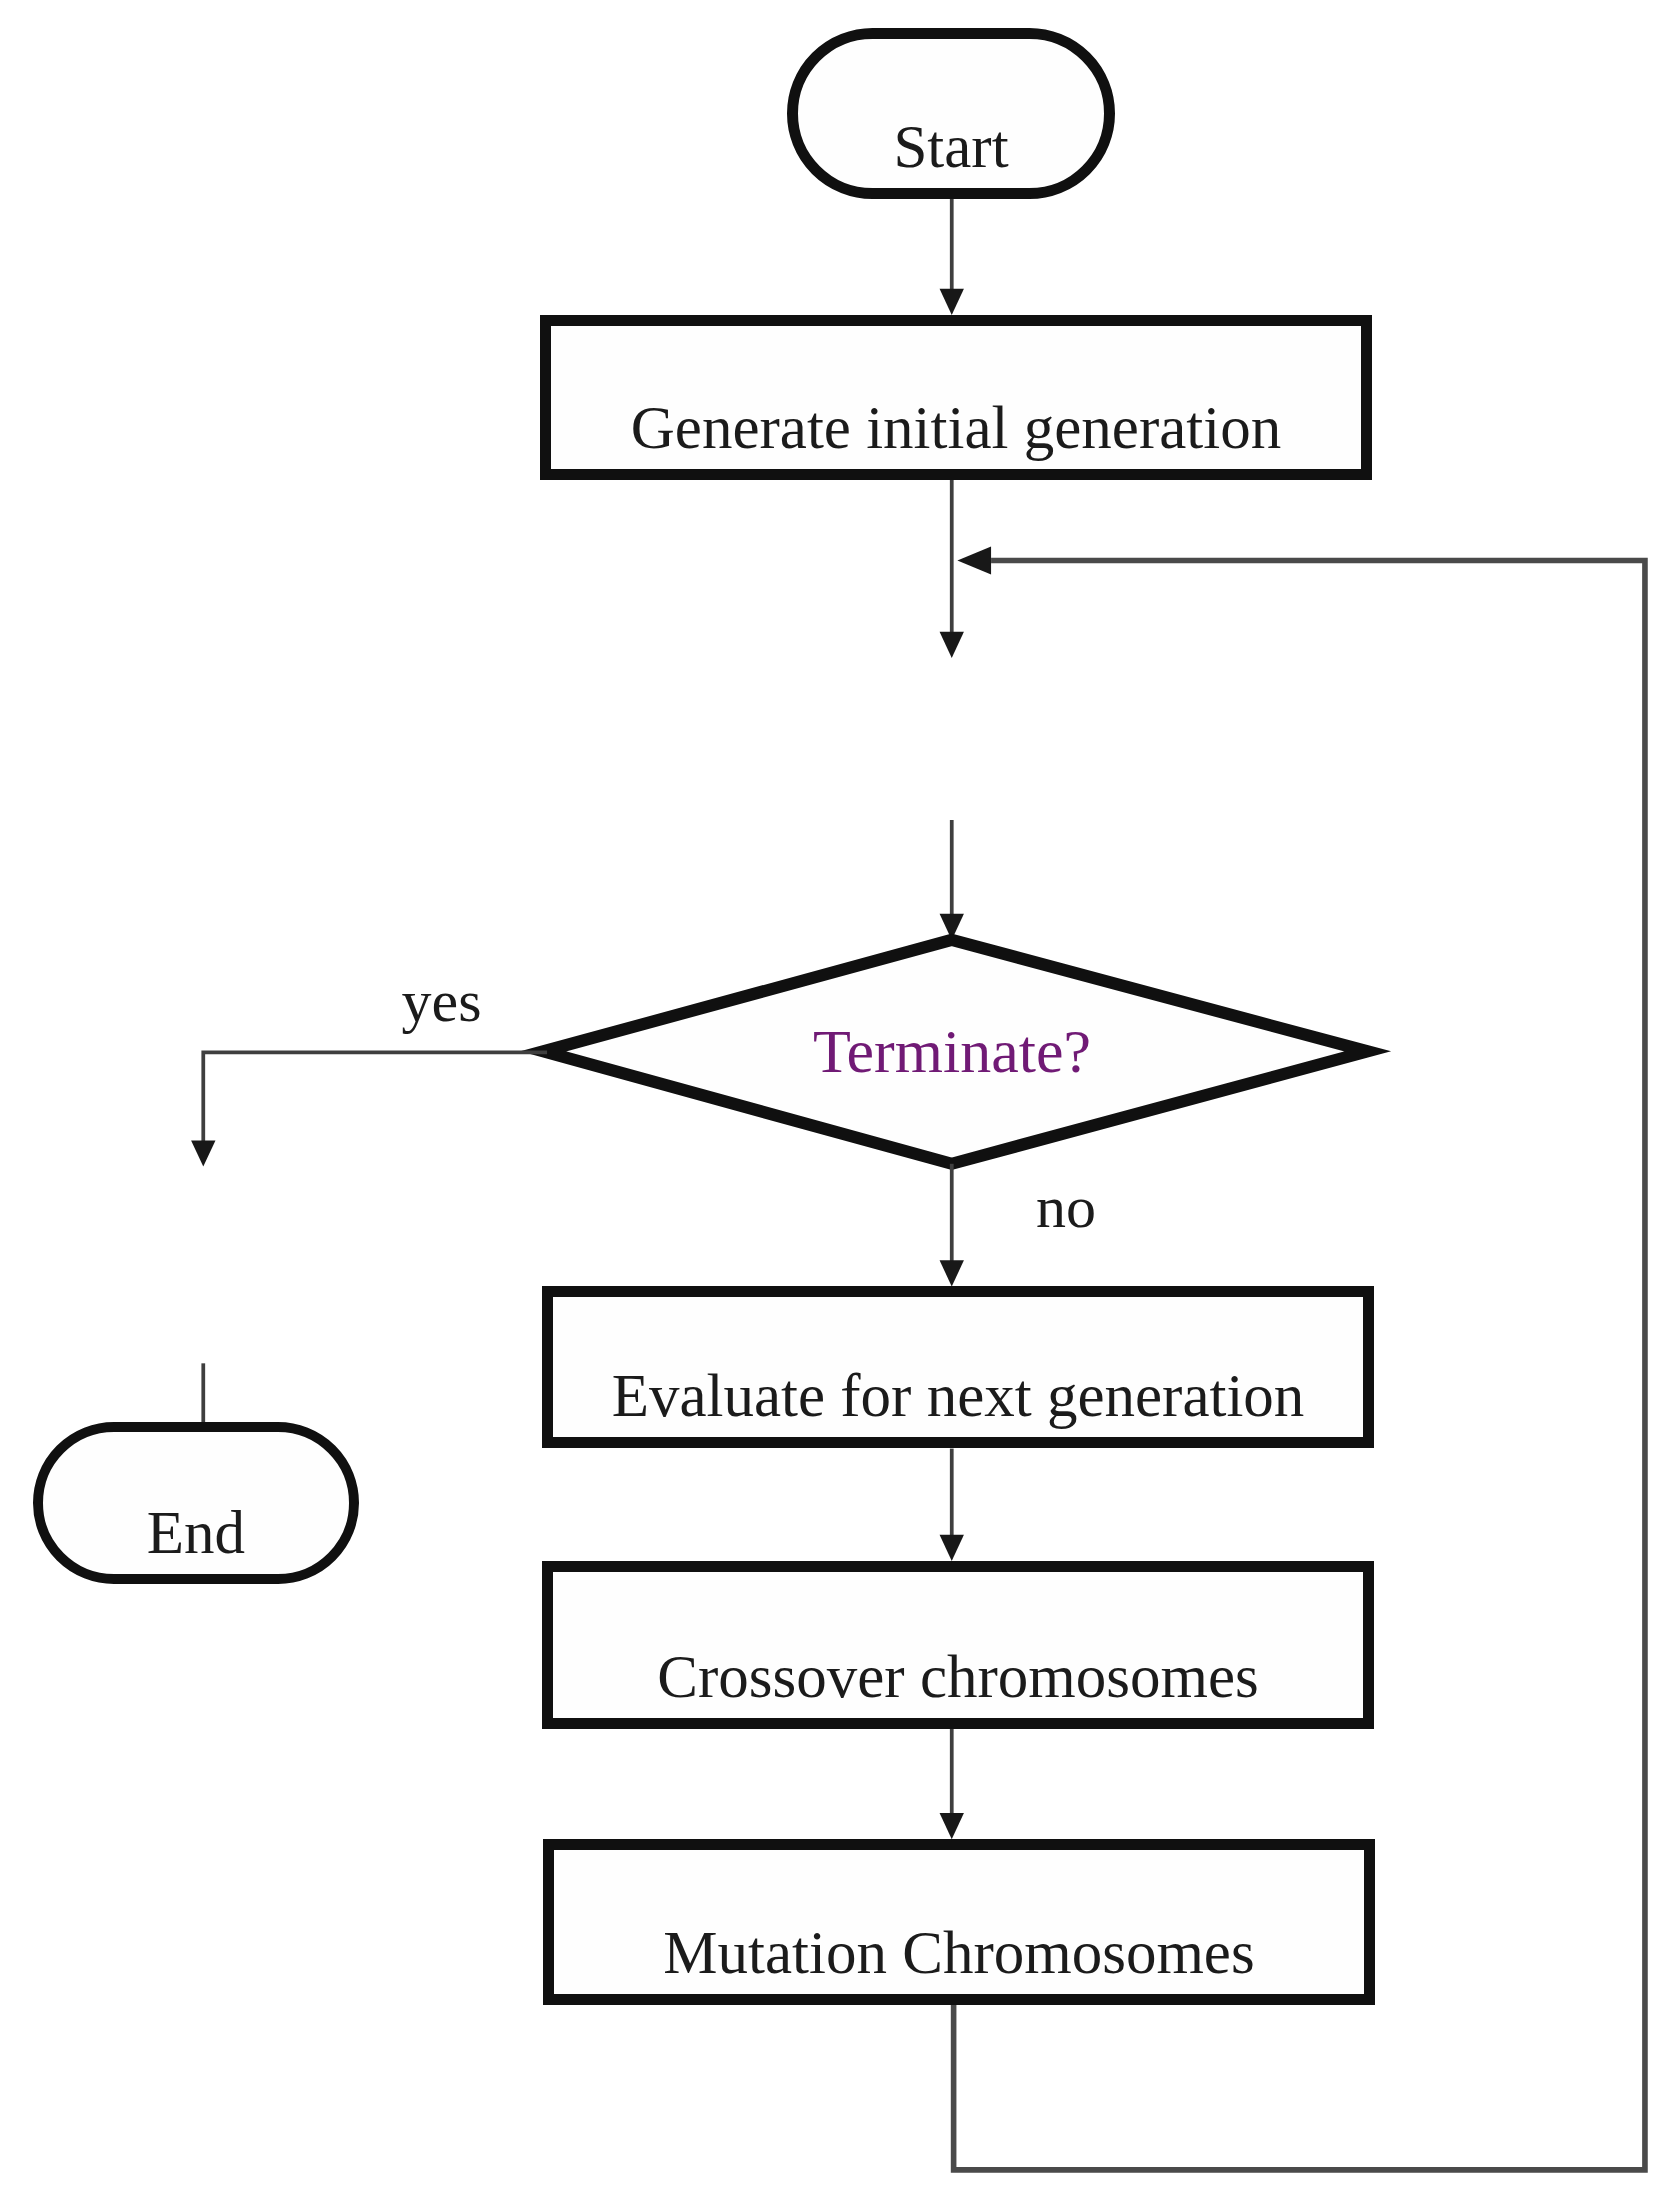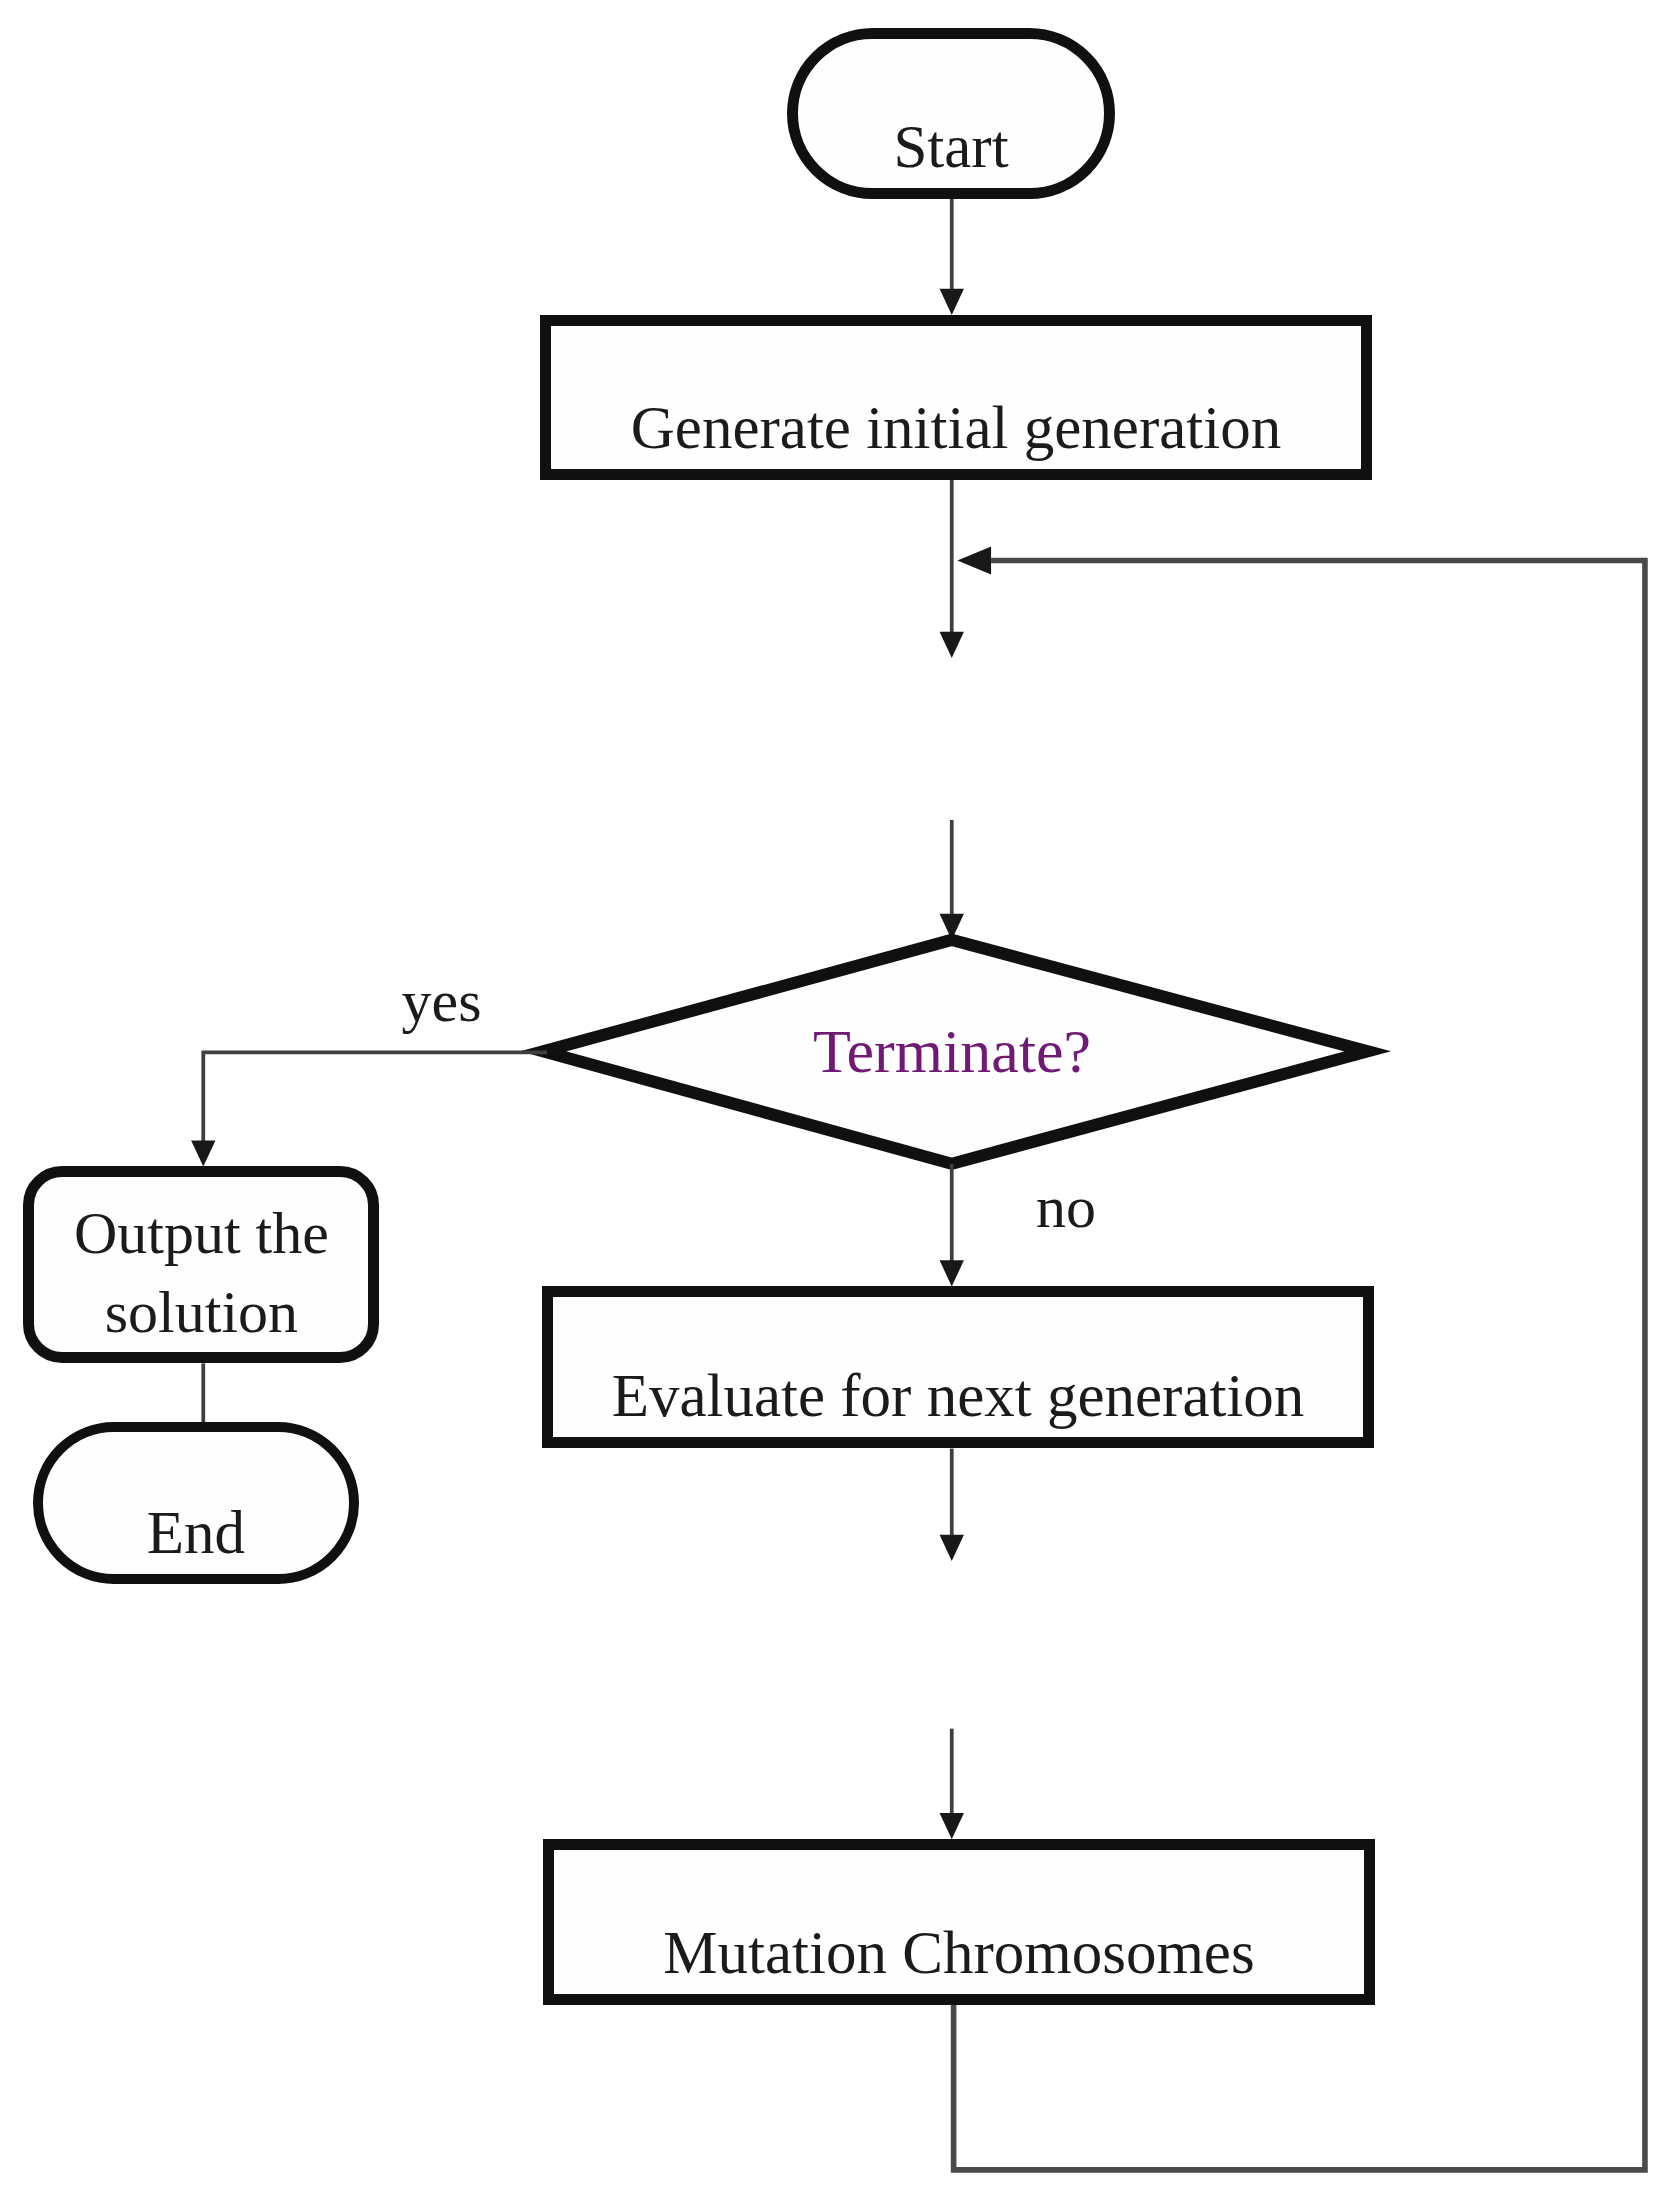--- a/index.html
+++ b/index.html
@@ -103,32 +103,32 @@
 
   <div class="node process" style="left:540px; top:315px; width:832px; height:165px;">
     <span>Generate initial generation</span>
   </div>
 
 
   <div class="decision-label" style="left:671px; top:1004px; width:562px; height:94px;">
     <span>Terminate?</span>
   </div>
 
-  <div class="node rounded-io" style="left:23.4px; top:1166px; width:356px; height:197px; font-size:60px;">
-    <span>Output the solution</span>
-  </div>
 
   <div class="node terminator-end" style="left:33px; top:1422px; width:326px; height:162px;">
     <span>End</span>
   </div>
 
   <div class="node process" style="left:542px; top:1286px; width:832px; height:162px;">
     <span>Evaluate for next generation</span>
   </div>
 
+  <div class="node process" style="left:542px; top:1561px; width:832px; height:168px;">
+    <span>Crossover chromosomes</span>
+  </div>
 
   <div class="node process" style="left:543px; top:1839px; width:832px; height:166px;font-family:Liberation Serif, serif;">
     <span>Mutation Chromosomes</span>
   </div>
 
   <div class="edge-label" style="left:376px; top:967px; width:131px;">
     <span>yes</span>
   </div>
 
   <div class="edge-label" style="left:1010px; top:1173px; width:112px;">

